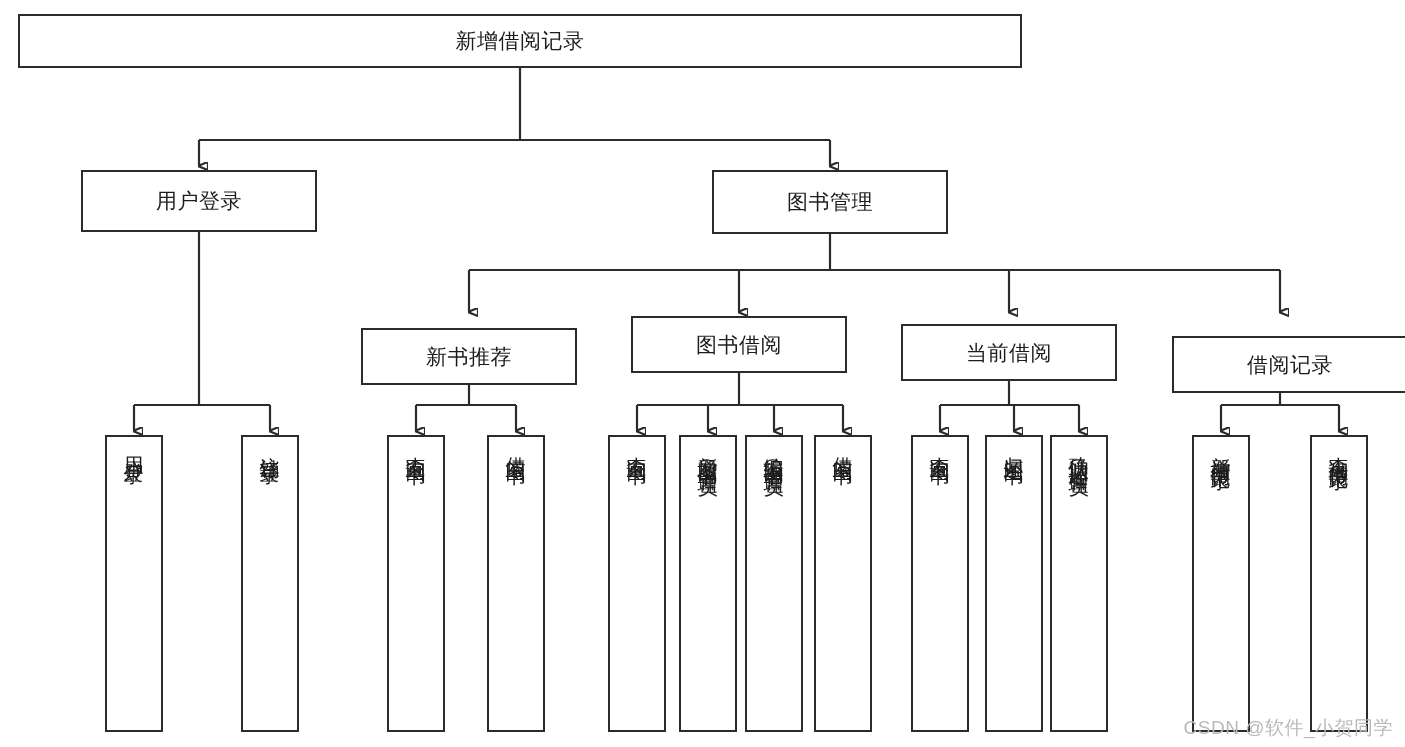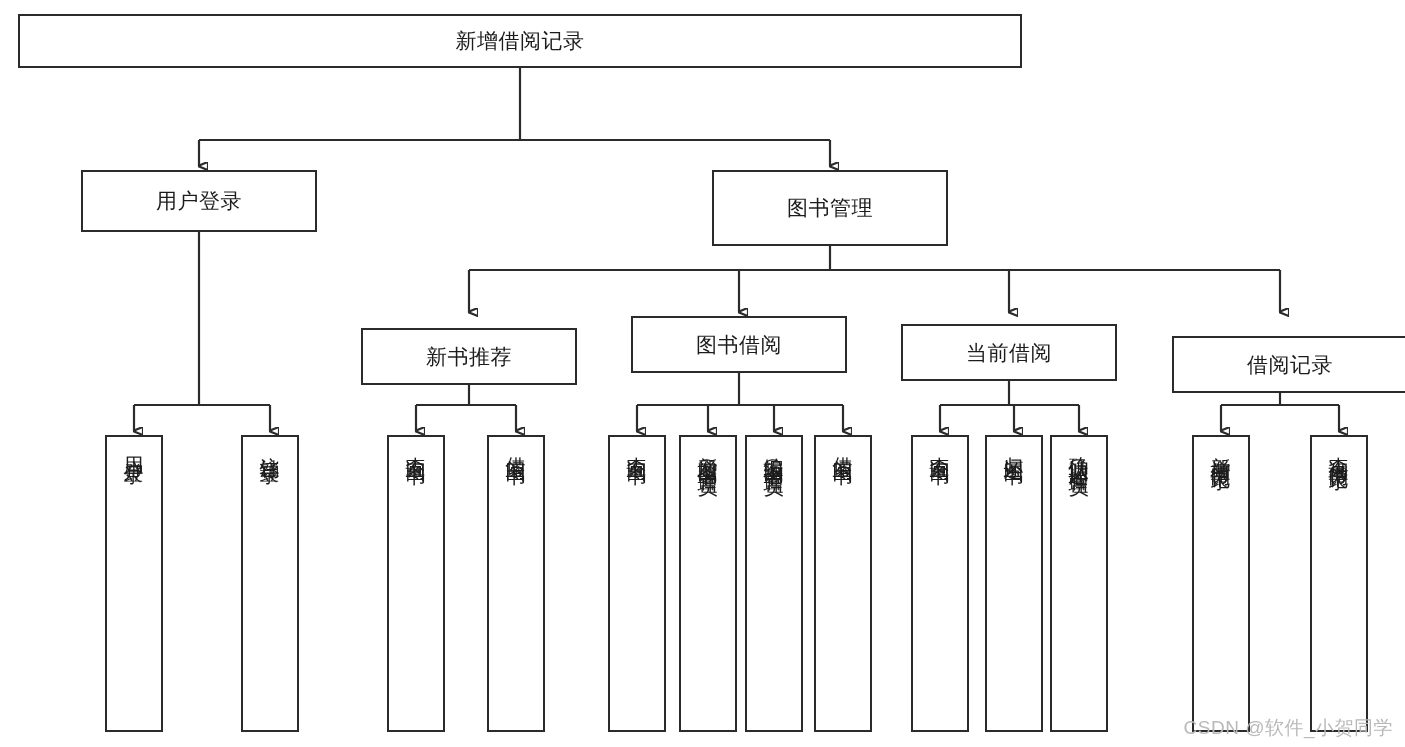--- a/index.html
+++ b/index.html
@@ -130,21 +130,21 @@
     <line x1="1339" y1="405" x2="1339" y2="431" marker-end="url(#arrowhead)"></line>
   </svg>
 
   <div class="node-box" style="left: 18px; top: 14px; width: 1004px; height: 54px;">
     <span class="node-label-h">新增借阅记录</span>
   </div>
 
   <div class="node-box" style="left: 81px; top: 170px; width: 236px; height: 62px;">
     <span class="node-label-h">用户登录</span>
   </div>
-  <div class="node-box" style="left: 712px; top: 170px; width: 236px; height: 76px;">
+  <div class="node-box" style="left: 712px; top: 170px; width: 236px; height: 64px;">
     <span class="node-label-h">图书管理</span>
   </div>
 
   <div class="node-box" style="left: 361px; top: 328px; width: 216px; height: 57px;">
     <span class="node-label-h">新书推荐</span>
   </div>
   <div class="node-box" style="left: 631px; top: 316px; width: 216px; height: 57px;">
     <span class="node-label-h">图书借阅</span>
   </div>
   <div class="node-box" style="left: 901px; top: 324px; width: 216px; height: 57px;">

